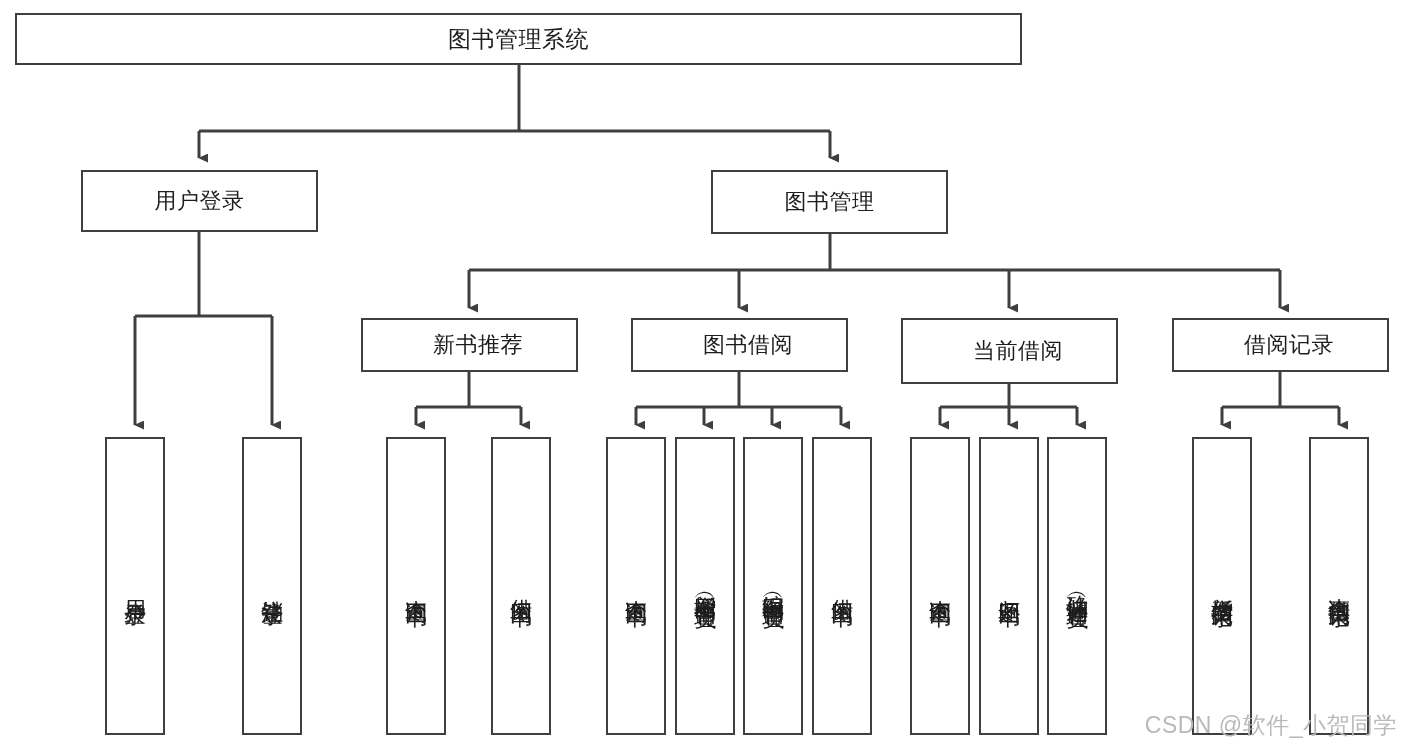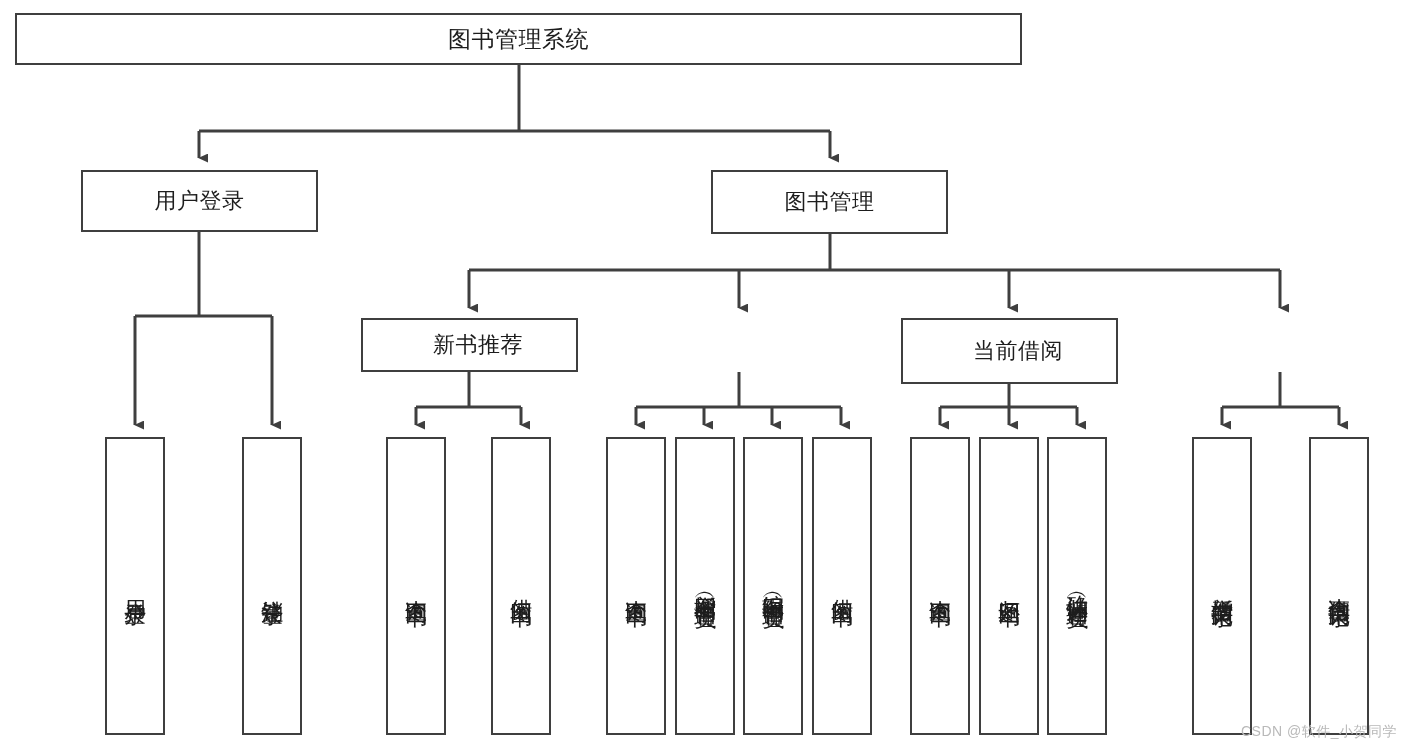--- a/index.html
+++ b/index.html
@@ -61,21 +61,21 @@
     line-height: 1.12;
     letter-spacing: 2px;
     color: #1d1d1d;
     white-space: nowrap;
     text-align: center;
   }
   #watermark {
     position: absolute;
     right: 8px;
     bottom: 6px;
-    font-size: 14px;
+    font-size: 23px;
     color: #b9b9b9;
     letter-spacing: 0.5px;
     white-space: nowrap;
     pointer-events: none;
   }
 </style>
 </head>
 <body>
 
 <div id="diagram-root">
@@ -137,23 +137,29 @@
   <div class="node-box level2" style="left:81px; top:170px; width:237px; height:62px;">
     <span class="node-label">用户登录</span>
   </div>
   <div class="node-box level2" style="left:711px; top:170px; width:237px; height:64px;">
     <span class="node-label">图书管理</span>
   </div>
 
   <div class="node-box level3" style="left:361px; top:318px; width:217px; height:54px;">
     <span class="node-label">新书推荐</span>
   </div>
+  <div class="node-box level3" style="left:631px; top:318px; width:217px; height:54px;">
+    <span class="node-label">图书借阅</span>
+  </div>
   <div class="node-box level3" style="left:901px; top:318px; width:217px; height:66px;">
     <span class="node-label">当前借阅</span>
   </div>
+  <div class="node-box level3" style="left:1172px; top:318px; width:217px; height:54px;">
+    <span class="node-label">借阅记录</span>
+  </div>
 
   <div class="leaf-box" style="left:105px; top:437px; width:60px; height:298px;">
     <span class="leaf-label">用户登录</span>
   </div>
   <div class="leaf-box" style="left:242px; top:437px; width:60px; height:298px;">
     <span class="leaf-label">注销登录</span>
   </div>
 
   <div class="leaf-box" style="left:386px; top:437px; width:60px; height:298px;">
     <span class="leaf-label">查询图书</span>

